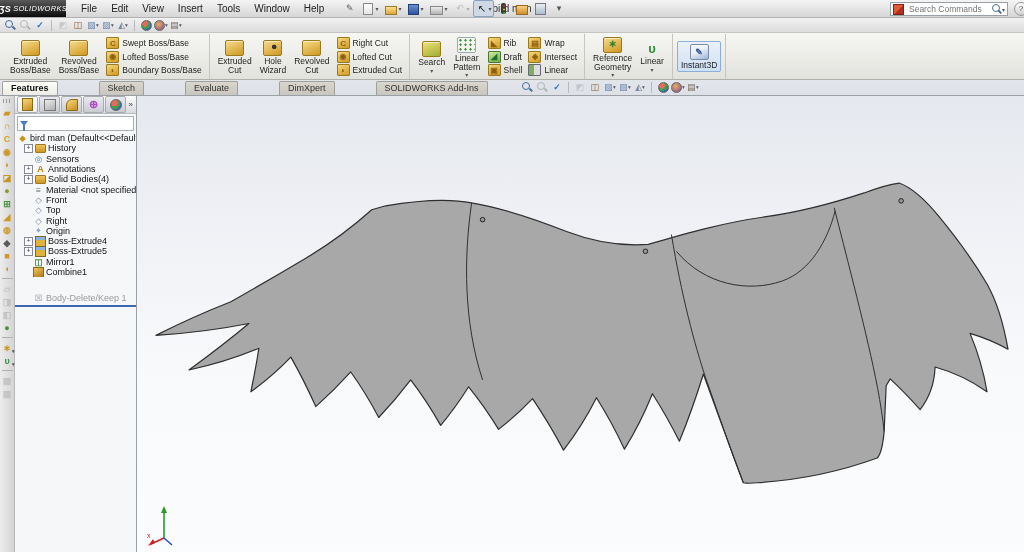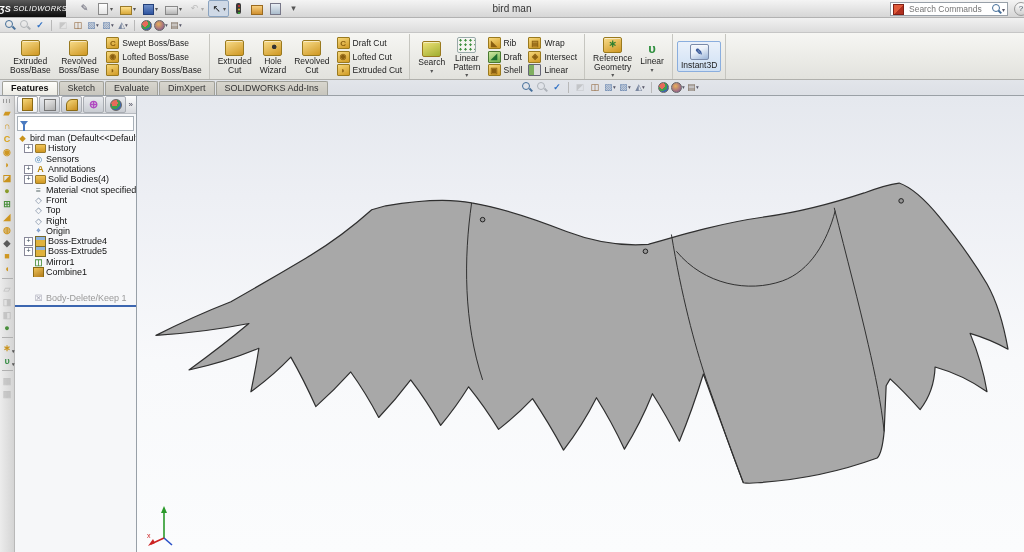--- a/index.html
+++ b/index.html
@@ -84,21 +84,21 @@
   .ri-instant3d{background:linear-gradient(155deg,#eef3fa 40%,#9ab4d8);border:1px solid #7a8aa8;color:#3a5a9a;font-size:9px;}
   .stackcol{display:flex;flex-direction:column;justify-content:center;gap:1.5px;margin:0 3px;}
   .smbtn{display:flex;align-items:center;font-size:8.5px;gap:3px;color:#222;white-space:nowrap;}
   .rs{width:11px;height:10px;flex:none;border-radius:1px;display:flex;align-items:center;justify-content:center;
       font-size:8px;font-weight:bold;color:#8a5f10;background:linear-gradient(155deg,#f6d77a,#d09a24);border:1px solid #9a7a1e;}
   .rs-green{color:#1f6f2f;background:linear-gradient(155deg,#cfe8a0,#6fae4f);border-color:#4a7a30;}
   .rs-mirror{background:linear-gradient(90deg,#7fae5f 50%,#dcdcdc 50%);border-color:#667;color:#234;}
 
   
   .tabband{height:15px;flex:none;background:linear-gradient(#e2e5ea,#dde0e6);border-bottom:1px solid #9aa0a6;position:relative;display:flex;align-items:flex-end;}
-  .tabs{display:flex;align-items:flex-end;height:15px;margin-left:2px;}
+  .tabs{display:flex;align-items:flex-end;height:15px;margin-left:2px;gap:40px;}
   .tab{font-size:9px;color:#333;padding:1px 8px 1px 8px;background:linear-gradient(#d8d6ce,#c8c6be);border:1px solid #a0a098;
        border-bottom:none;margin-right:1px;border-radius:2px 2px 0 0;line-height:11px;}
   .tab.active{background:linear-gradient(#fdfdfa,#ecebe4);font-weight:bold;color:#111;}
   .headsup{position:absolute;left:520px;top:1px;display:flex;align-items:center;gap:1px;}
 
   
   .main{flex:1;display:flex;min-height:0;}
   .strip{width:14px;flex:none;background:linear-gradient(90deg,#ececec,#d4d4d4);border-right:1px solid #b8b8b8;
          display:flex;flex-direction:column;align-items:center;padding-top:2px;}
   .sicon{width:13px;height:13px;display:flex;align-items:center;justify-content:center;font-size:9px;font-weight:bold;position:relative;}
@@ -154,20 +154,29 @@
 </head>
 <body>
 
 <div class="app">
 
   <div class="titlebar">
     <div class="logo">
       <span class="lmark">ƷS</span>
       <span class="ltext">SOLIDWORKS</span>
     </div>
+    <div class="menubar">
+        <span class="menu">File</span>
+        <span class="menu">Edit</span>
+        <span class="menu">View</span>
+        <span class="menu">Insert</span>
+        <span class="menu">Tools</span>
+        <span class="menu">Window</span>
+        <span class="menu">Help</span>
+      </div>
     <div class="qat">
         <span class="qbtn">
           <span class="qi qi-pen"></span>
         </span>
         <span class="qbtn">
           <span class="qi qi-doc"></span>
           <span class="dd">▾</span>
         </span>
         <span class="qbtn">
           <span class="qi qi-folder"></span>
@@ -294,21 +303,21 @@
           <span class="cap">Wizard</span>
         </div>
         <div class="bigbtn">
           <div class="ri ri-rev-cut"></div>
           <span class="cap">Revolved</span>
           <span class="cap">Cut</span>
         </div>
         <div class="stackcol">
           <div class="smbtn">
             <span class="rs">C</span>
-            <span>Draft Cut</span>
+            <span>Right Cut</span>
           </div>
           <div class="smbtn">
             <span class="rs">◉</span>
             <span>Lofted Cut</span>
           </div>
           <div class="smbtn">
             <span class="rs">◗</span>
             <span>Extruded Cut</span>
           </div>
         </div>

